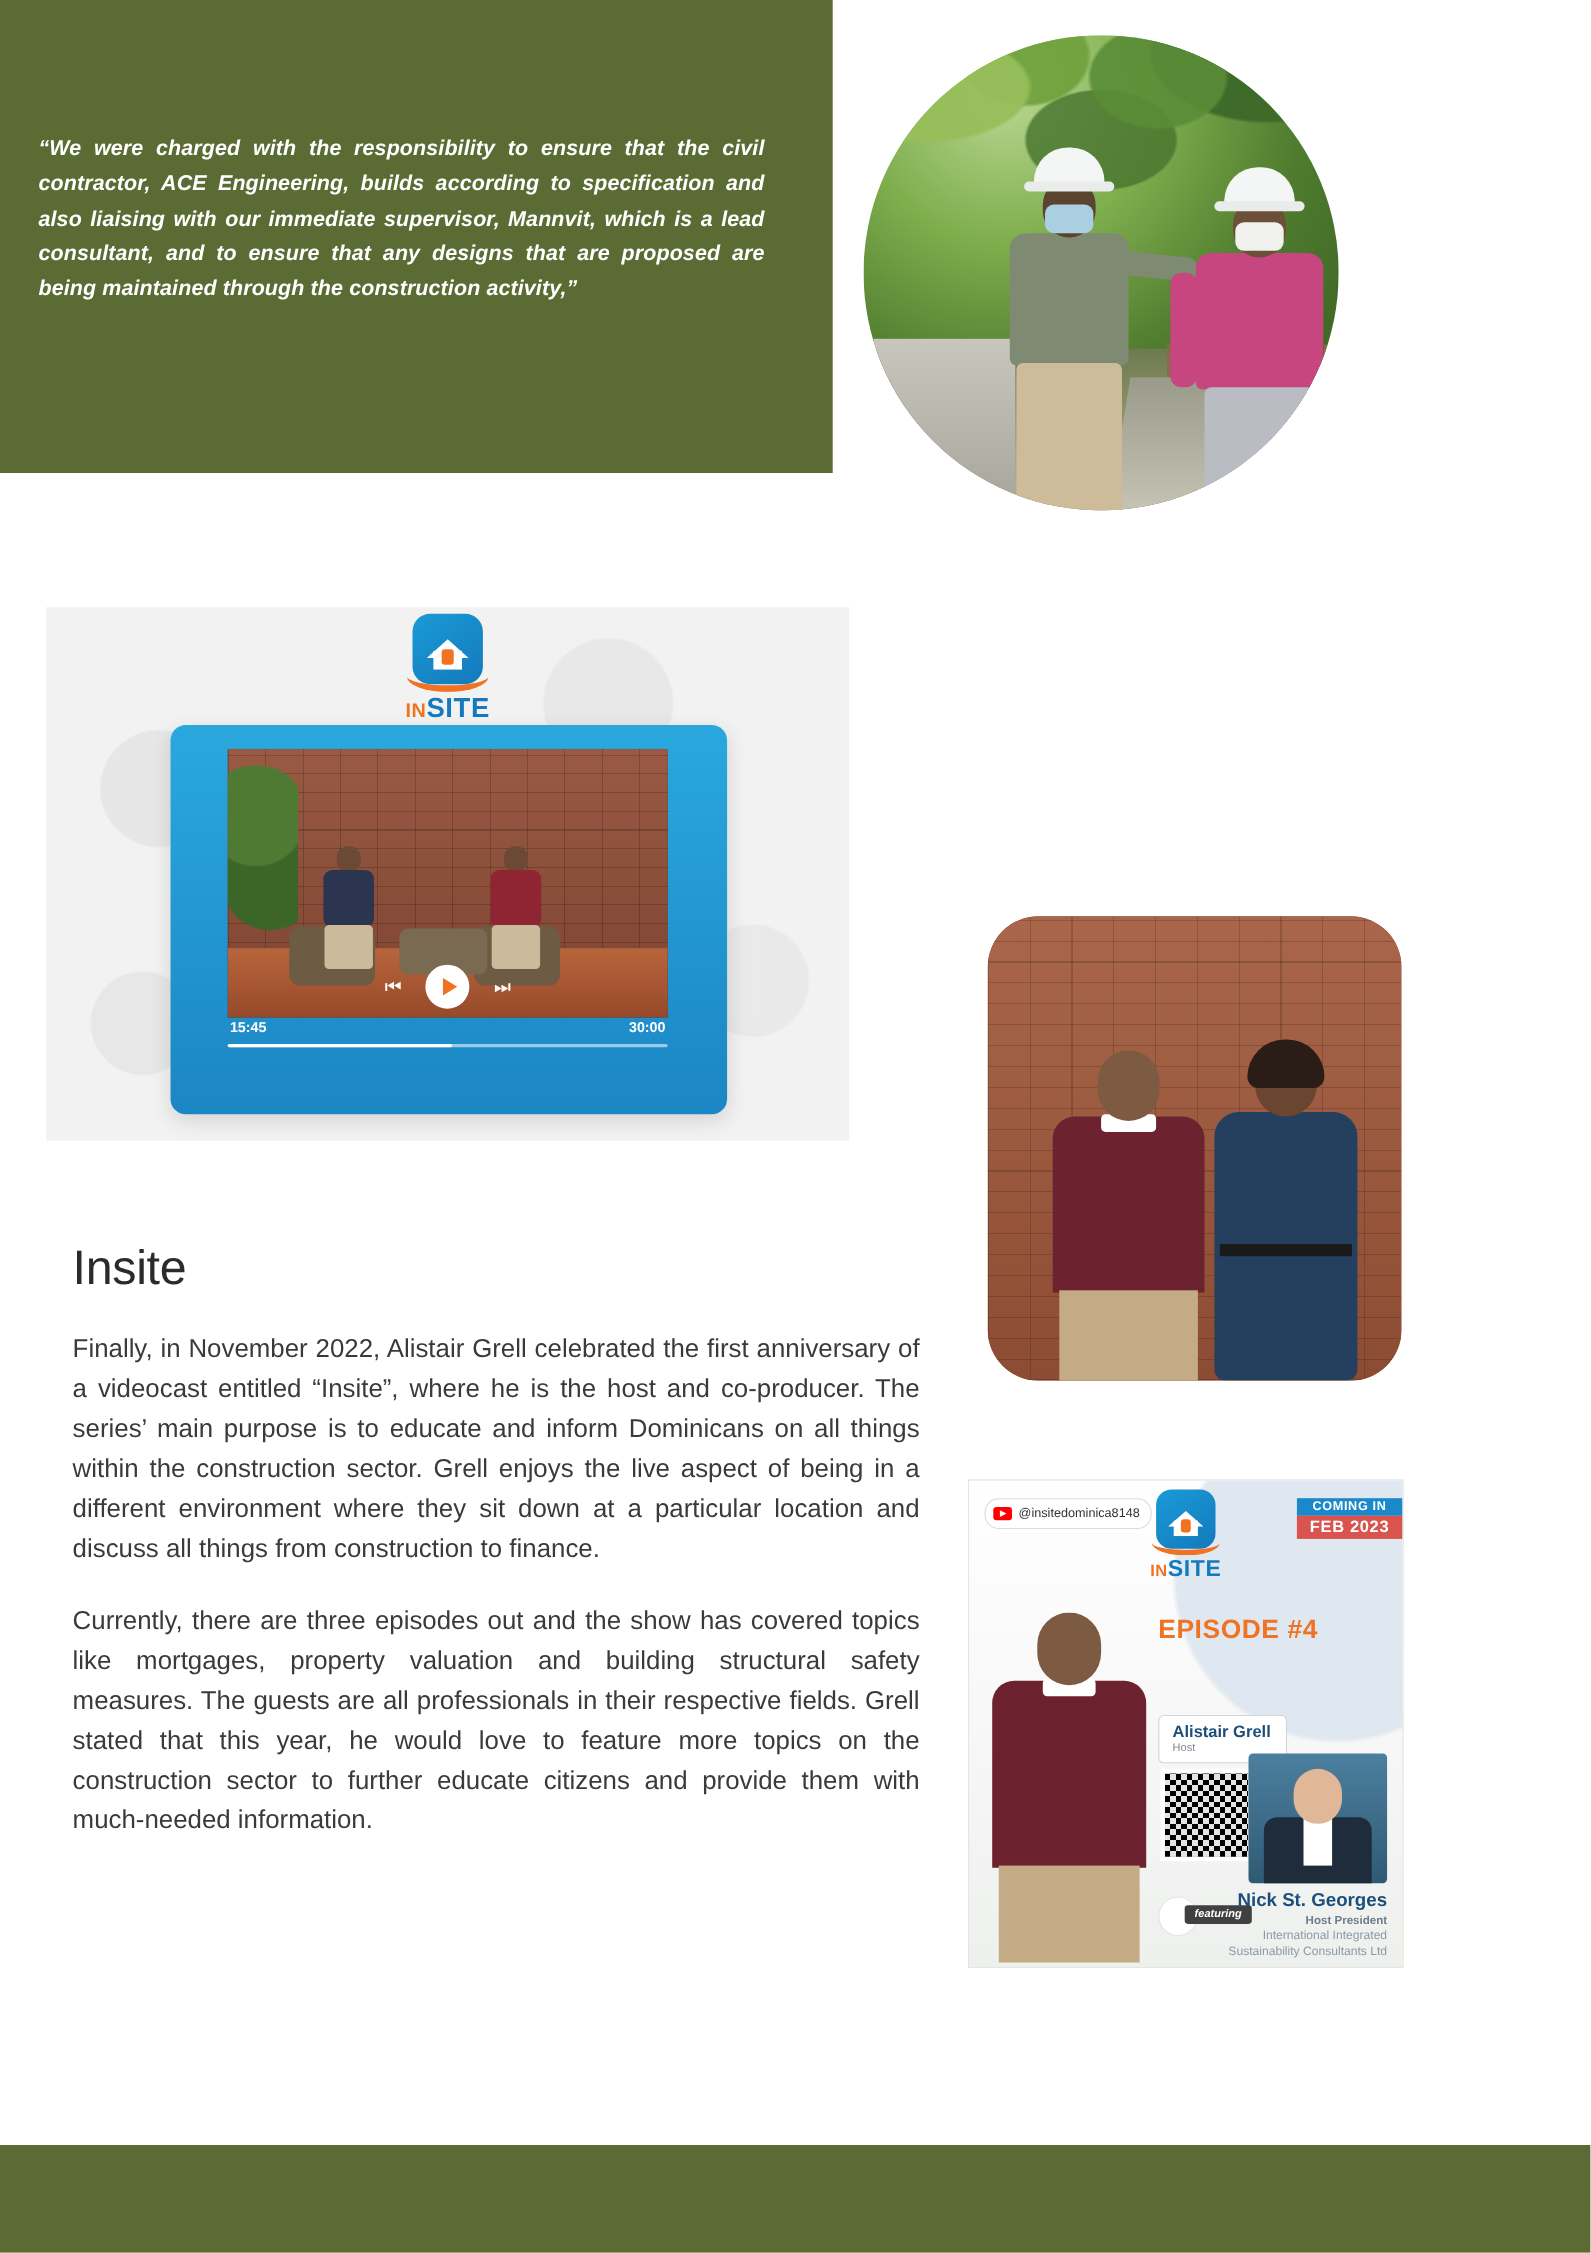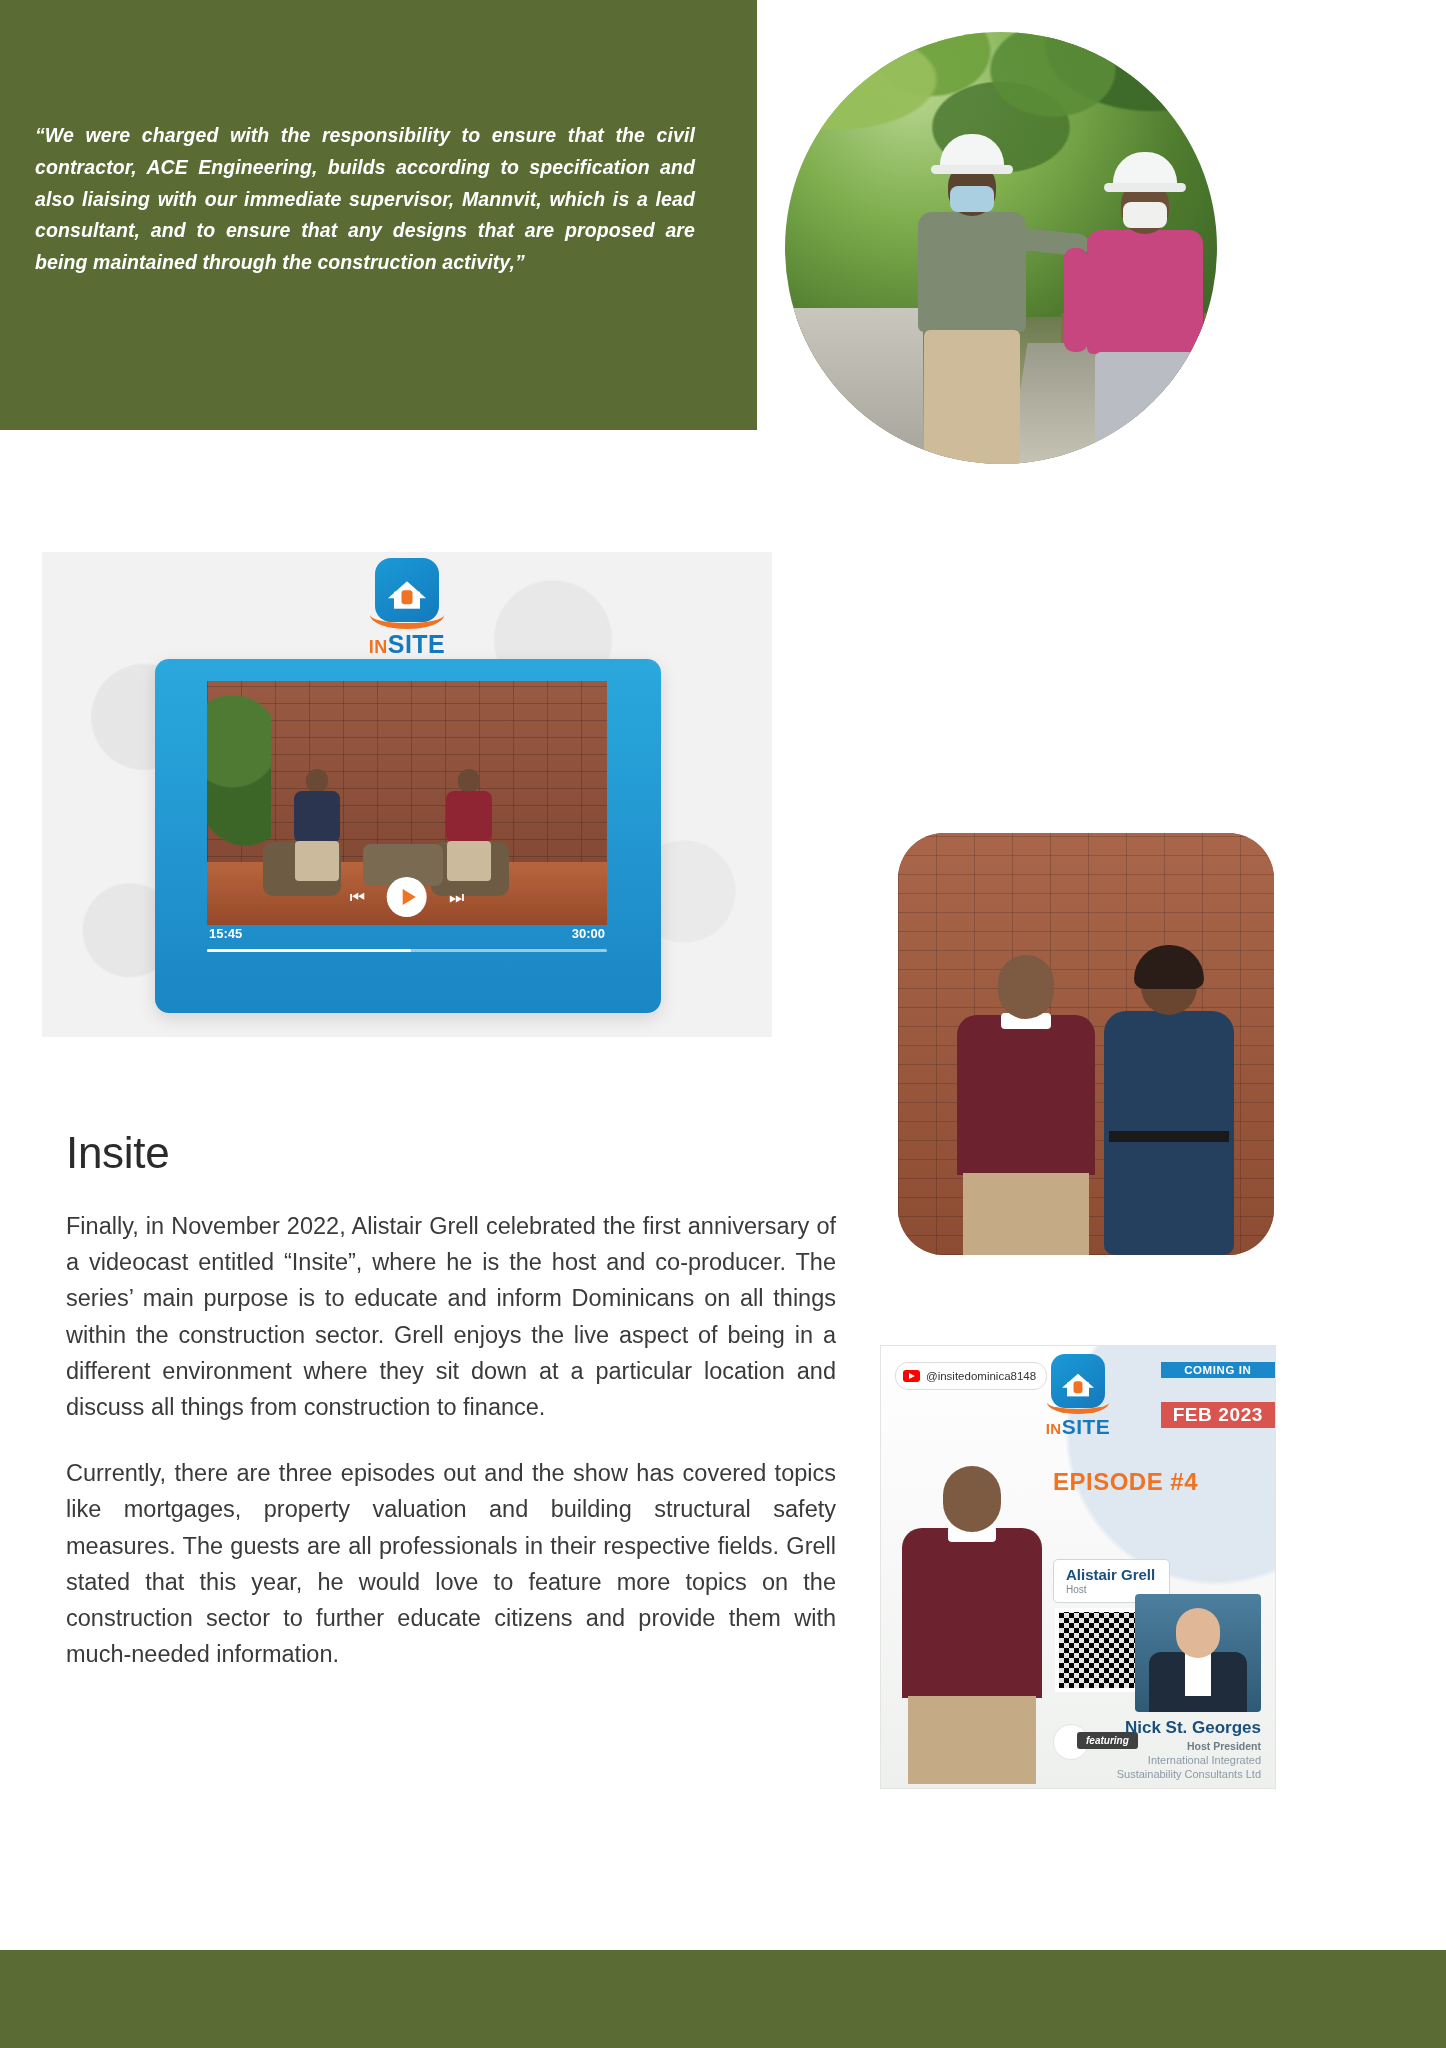--- a/index.html
+++ b/index.html
@@ -515,25 +515,24 @@
     background: #1b88c9;
     color: #ffffff;
     font-size: 11.5px;
     font-weight: bold;
     padding: 2px 12px;
     letter-spacing: 0.6px;
   }
   .po-coming .l2 {
     background: #d9534f;
     color: #ffffff;
-    font-size: 19px;
+    font-size: 15px;
     font-weight: bold;
     padding: 2px 12px;
     letter-spacing: 0.6px;
-    margin-top: 24px;
   }
   .po-logo {
     position: absolute;
     left: 50%;
     transform: translateX(-50%);
     top: 8px;
     text-align: center;
     width: 120px;
   }
   .po-logo .il-badge { width: 54px; height: 54px; border-radius: 14px; }

